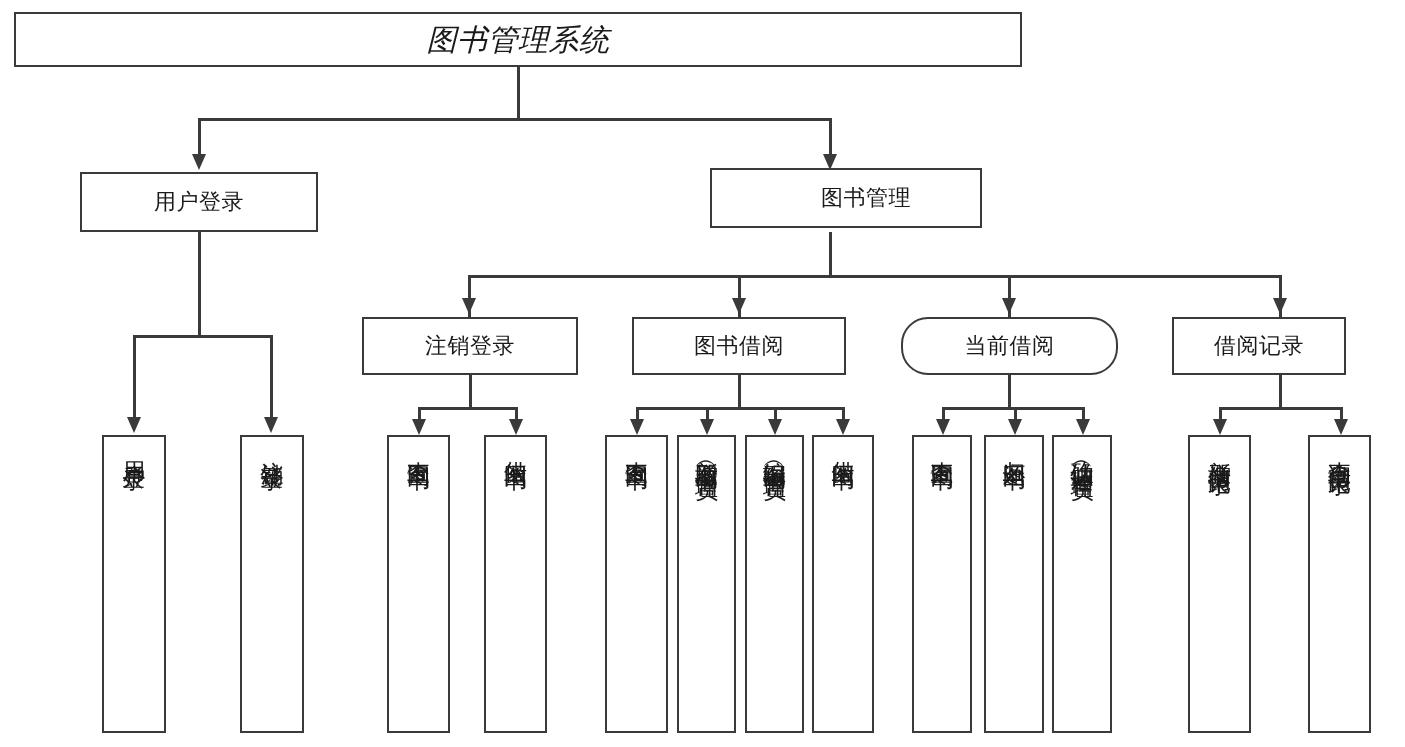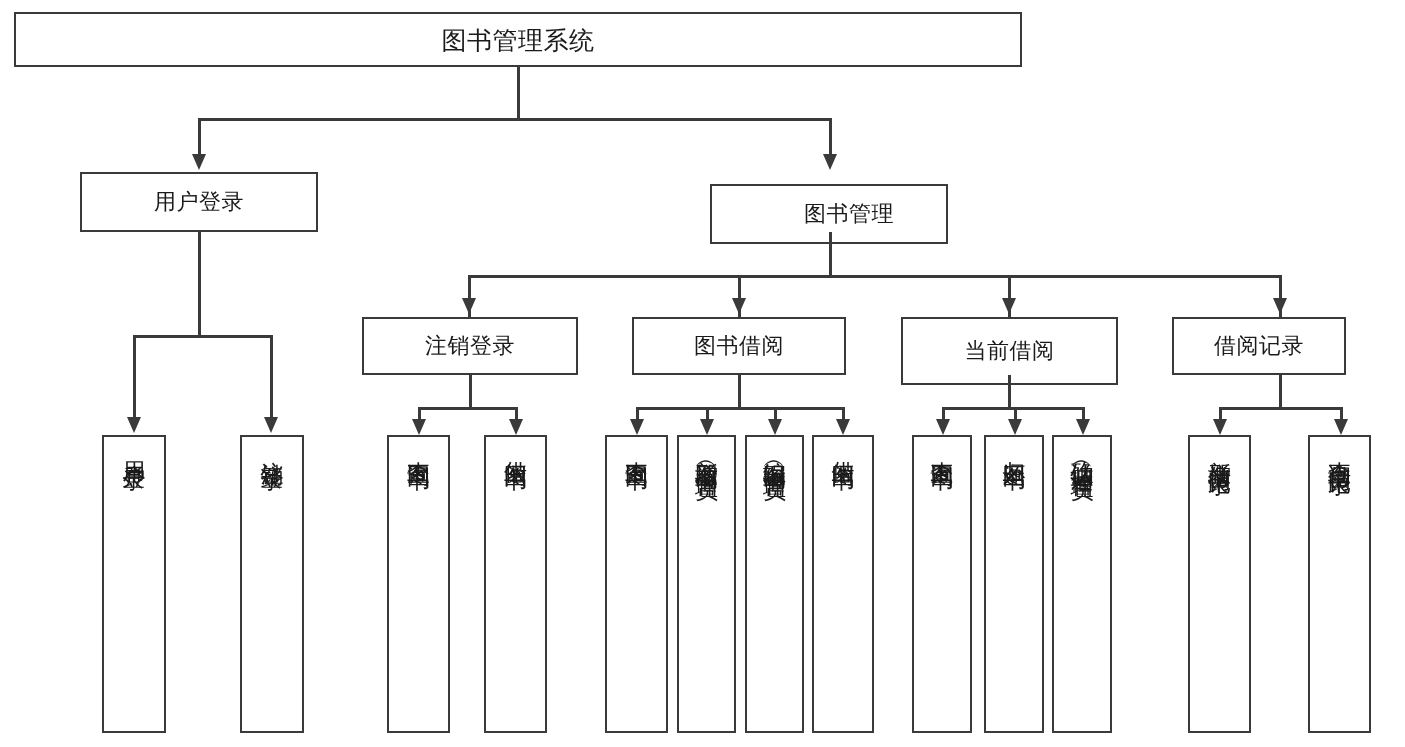--- a/index.html
+++ b/index.html
@@ -33,21 +33,21 @@
     text-align: center;
     line-height: 1.12;
     color: #1a1a1a;
   }
   
   .node.horizontal .node-label {
     writing-mode: horizontal-tb;
     font-size: 22px;
     letter-spacing: 0.5px;
   }
-  .node.root .node-label { font-size: 25px; }
+  .node.root .node-label { font-size: 30px; font-style: italic; }
   
   .node.leaf {
     align-items: flex-start;
     justify-content: center;
     padding-top: 6px;
   }
   .node.leaf .node-label {
     writing-mode: vertical-rl;
     text-orientation: upright;
     font-size: 23px;
@@ -94,21 +94,21 @@
   <div class="conn h" style="left:198px; top:118px; width:632px;"></div>
 
   <div class="conn v" style="left:198px; top:118px; height:38px;"></div>
   <div class="arrow" style="left:192px; top:154px;"></div>
   <div class="conn v" style="left:829px; top:118px; height:38px;"></div>
   <div class="arrow" style="left:823px; top:154px;"></div>
 
   <div class="node horizontal" style="left:80px; top:172px; width:238px; height:60px;">
     <span class="node-label">用户登录</span>
   </div>
-  <div class="node horizontal" style="left:710px; top:184px; width:238px; height:60px;padding-left:40px;">
+  <div class="node horizontal" style="left:710px; top:168px; width:272px; height:60px;padding-left:40px;">
     <span class="node-label">图书管理</span>
   </div>
 
   <div class="conn v" style="left:198px; top:232px; height:103px;"></div>
   <div class="conn h" style="left:133px; top:335px; width:138px;"></div>
   <div class="conn v" style="left:133px; top:335px; height:84px;"></div>
   <div class="arrow" style="left:127px; top:417px;"></div>
   <div class="conn v" style="left:270px; top:335px; height:84px;"></div>
   <div class="arrow" style="left:264px; top:417px;"></div>
 
@@ -123,21 +123,21 @@
   <div class="arrow" style="left:1002px; top:298px;"></div>
   <div class="conn v" style="left:1279px; top:275px; height:44px;"></div>
   <div class="arrow" style="left:1273px; top:298px;"></div>
 
   <div class="node horizontal" style="left:362px; top:317px; width:216px; height:58px;">
     <span class="node-label">注销登录</span>
   </div>
   <div class="node horizontal" style="left:632px; top:317px; width:214px; height:58px;">
     <span class="node-label">图书借阅</span>
   </div>
-  <div class="node horizontal" style="left:901px; top:317px; width:217px; height:68px;">
+  <div class="node horizontal" style="left:901px; top:317px; width:217px; height:58px;border-radius:27px;">
     <span class="node-label">当前借阅</span>
   </div>
   <div class="node horizontal" style="left:1172px; top:317px; width:174px; height:58px;">
     <span class="node-label">借阅记录</span>
   </div>
 
   <div class="conn v" style="left:469px; top:375px; height:33px;"></div>
   <div class="conn h" style="left:418px; top:407px; width:98px;"></div>
   <div class="conn v" style="left:418px; top:407px; height:20px;"></div>
   <div class="arrow" style="left:412px; top:419px;"></div>

